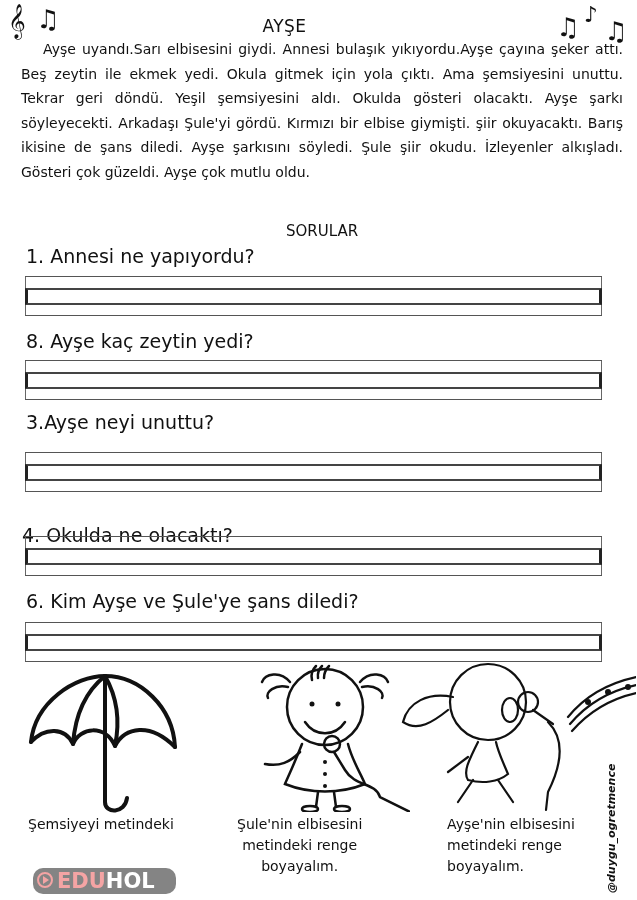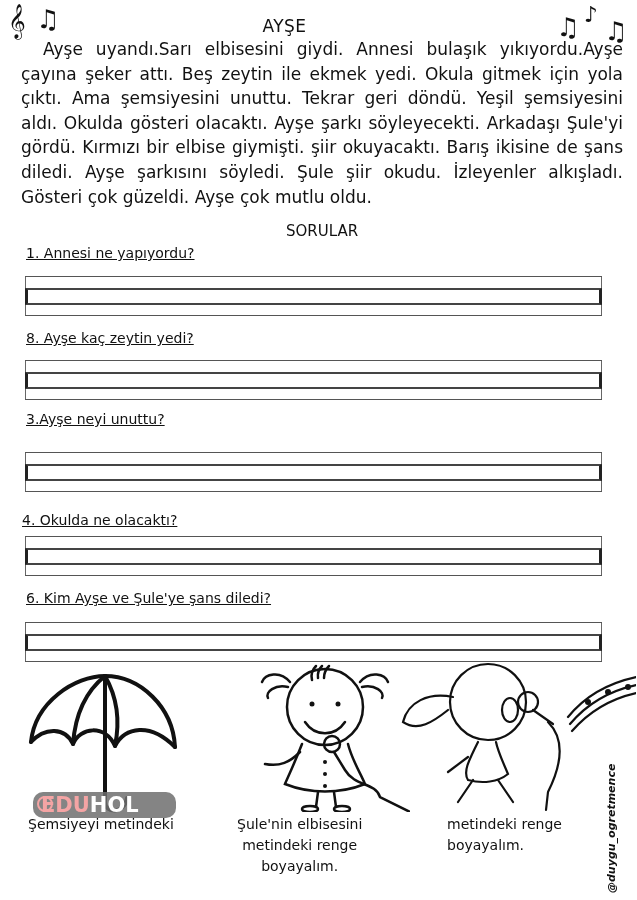--- a/index.html
+++ b/index.html
@@ -1,34 +1,34 @@
 <!DOCTYPE html>
 <html><head>
 <meta charset="utf-8">
 <style>
   html, body { margin:0; padding:0; background:#ffffff; }
   body { width:637px; height:900px; position:relative; overflow:hidden;
          font-family:"DejaVu Sans", sans-serif; color:#111; }
   .abs { position:absolute; }
   .title { left:0; width:569px; top:16px; text-align:center; font-size:17px; letter-spacing:0.5px; }
-  .story { left:21px; top:37px; width:602px; font-size:17px; line-height:24.6px; }
+  .story { left:21px; top:37px; width:602px; font-size:14px; line-height:24.6px; }
   .story p { margin:0; text-indent:22px; text-align:justify; }
   .sorular { left:286px; top:222px; font-size:15px;text-align:center; }
-  .q { font-size:14px; left:26px;text-decoration:underline; }
+  .q { font-size:19px; left:26px; }
   .lines { left:25px; width:577px; height:40px; }
   .lines .l { position:absolute; left:0; right:0; border-top:1.5px solid #555; }
   .lines .box { position:absolute; left:0; right:0; top:12px; height:13px;
                 border-top:2px solid #444; border-bottom:2px solid #444;
                 border-left:3px solid #222; border-right:3px solid #222; }
   .lines .frame { position:absolute; left:0; right:0; top:0; height:39px;
                   border-left:1.5px solid #666; border-right:1.5px solid #666; }
   .caption { font-size:14px; line-height:21px; }
-  .watermark { left:33px; top:792px; width:143px; height:26px; border-radius:10px;
+  .watermark { left:33px; top:868px; width:143px; height:26px; border-radius:10px;
                background:rgba(110,110,110,0.85); font-family:"DejaVu Sans", sans-serif;
-               font-weight:bold; font-size:21px; line-height:26px; padding-left:8px; box-sizing:border-box; }
+               font-weight:bold; font-size:21px; line-height:26px; padding-left:24px; box-sizing:border-box; }
   .watermark .edu { color:#f4a4a4; }
   .watermark .hol { color:#ffffff; }
   .watermark .play { position:absolute; left:4px; top:4px; width:16px; height:16px; border-radius:50%;
                      border:2px solid #f4a4a4; box-sizing:border-box; }
   .watermark .play:after { content:""; position:absolute; left:4px; top:2px; border-left:6px solid #f4a4a4;
                            border-top:4px solid transparent; border-bottom:4px solid transparent; }
   .handle { left:555px; top:820px; width:140px; transform:rotate(-90deg); transform-origin:left top;
             font-size:11px; font-weight:bold; font-style:italic; top:893px; left:605px; }
   .note { font-size:30px; line-height:30px; }
 </style>
@@ -66,21 +66,21 @@
 </div>
 
 <div class="abs q" style="top:411px;">3.Ayşe neyi unuttu?</div>
 <div class="abs lines" style="top:452px;">
   <div class="frame"></div>
     <div class="l" style="top:0"></div>
     <div class="box"></div>
     <div class="l" style="top:39px"></div>
 </div>
 
-<div class="abs q" style="top:512px;left:22px;">4. Okulda ne olacaktı?</div>
+<div class="abs q" style="top:524px;left:22px;">4. Okulda ne olacaktı?</div>
 <div class="abs lines" style="top:536px;">
   <div class="frame"></div>
     <div class="l" style="top:0"></div>
     <div class="box"></div>
     <div class="l" style="top:39px"></div>
 </div>
 
 <div class="abs q" style="top:590px;">6. Kim Ayşe ve Şule'ye şans diledi?</div>
 <div class="abs lines" style="top:622px;">
   <div class="frame"></div>
@@ -148,17 +148,18 @@
     <path d="M70 95 L50 110"></path>
     <path d="M170 55 C190 30 215 20 238 15 M172 62 C192 38 215 28 238 23 M174 69 C194 46 216 36 238 31"></path>
   </g>
   <g fill="#111">
       <circle cx="190" cy="40" r="3"></circle>
       <circle cx="210" cy="30" r="3"></circle>
       <circle cx="230" cy="25" r="3"></circle>
     </g>
 </svg>
 <div class="abs caption" style="left:447px;top:814px;">
+  <div>Ayşe'nin elbisesini</div>
   <div>metindeki renge</div>
   <div>boyayalım.</div>
 </div>
 
 <div class="abs handle">@duygu_ogretmence</div>
 
 </body></html>

